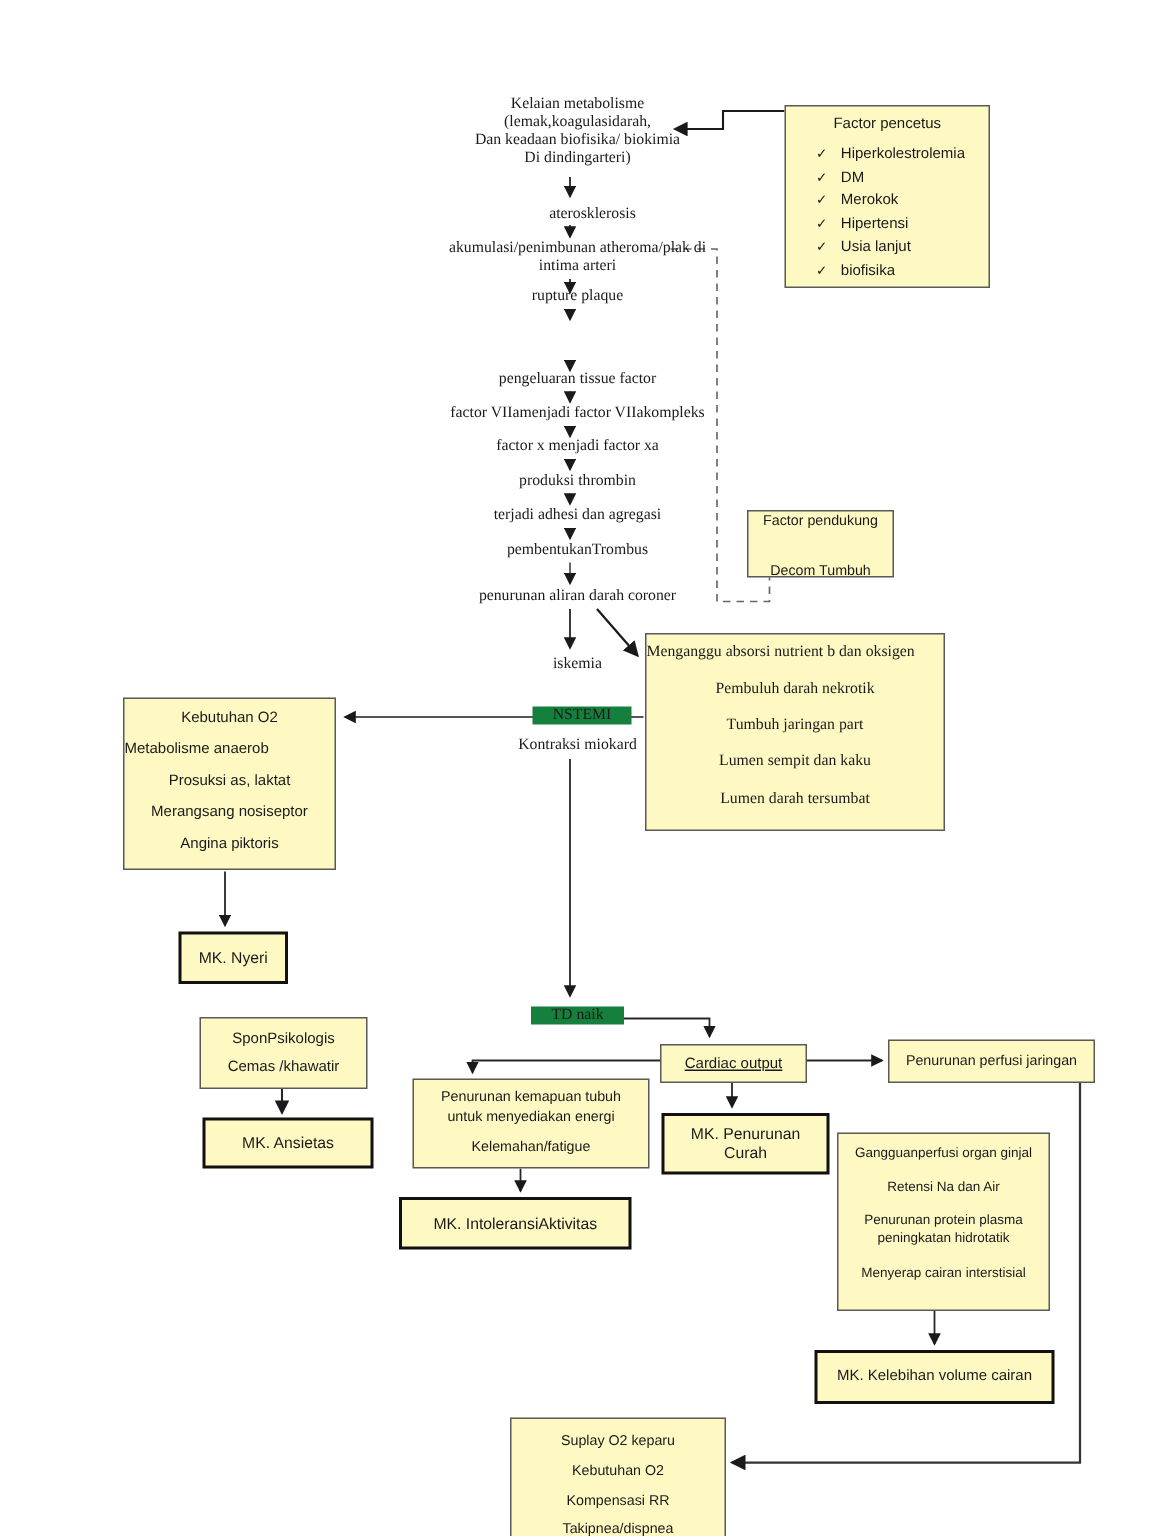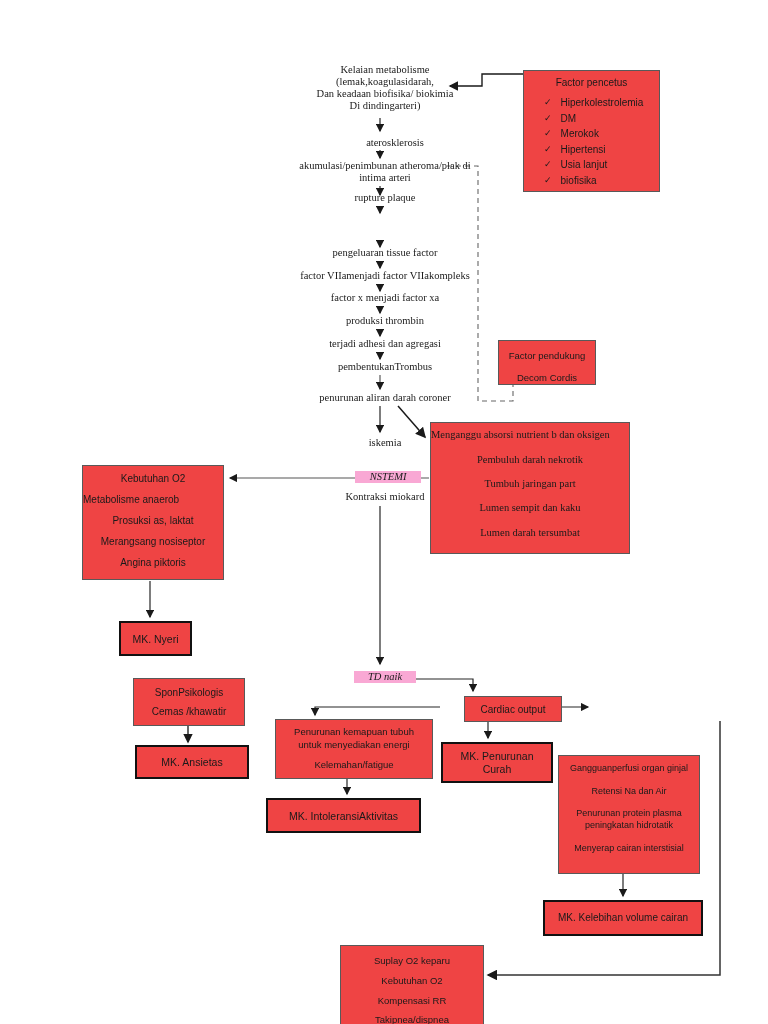--- a/index.html
+++ b/index.html
@@ -2,25 +2,25 @@
 <html><head>
 <meta charset="utf-8">
 <style>
   html,body{margin:0;padding:0;background:#ffffff;}
   #page{position:relative;width:768px;height:1024px;background:#ffffff;overflow:hidden;
         font-family:"Liberation Sans",sans-serif;color:#1a1a1a;margin:0 auto;}
   #connectors{position:absolute;left:0;top:0;width:768px;height:1024px;z-index:1;}
   .t{position:absolute;z-index:2;text-align:center;line-height:12px;}
   .serif{font-family:"Liberation Serif","DejaVu Serif",serif;font-size:10.5px;}
   .sans{font-family:"Liberation Sans","DejaVu Sans",sans-serif;font-size:10px;line-height:13px;}
-  .box{position:absolute;z-index:2;background:#ef4444;border:1.2px solid #595959;
+  .box{position:absolute;z-index:2;background:#fef9c3;border:1.2px solid #595959;
        display:flex;flex-direction:column;align-items:center;justify-content:flex-start;}
   .mk{border:2.6px solid #111111;font-weight:normal;justify-content:center;
       font-size:10.5px;line-height:12px;}
-  .whitebg{background:#f9a8d4;padding:0 3px;font-style:italic;}
+  .whitebg{background:#15803d;padding:0 3px;}
   .fp-item{display:flex;align-items:center;gap:9px;height:15.5px;
            align-self:flex-start;margin-left:20px;font-size:10px;}
   .check{font-size:9px;color:#1a1a1a;}
 </style>
 </head>
 <body>
 
 <div id="page">
 
   <svg id="connectors" viewBox="0 0 768 1024" xmlns="http://www.w3.org/2000/svg">
@@ -130,23 +130,23 @@
   <div class="t serif" style="left:265px;top:292px;width:240px;">factor x menjadi factor xa</div>
   <div class="t serif" style="left:265px;top:315px;width:240px;">produksi thrombin</div>
   <div class="t serif" style="left:265px;top:338px;width:240px;">terjadi adhesi dan agregasi</div>
   <div class="t serif" style="left:265px;top:361px;width:240px;">pembentukanTrombus</div>
   <div class="t serif" style="left:265px;top:392px;width:240px;">penurunan aliran darah coroner</div>
   <div class="t serif" style="left:265px;top:437px;width:240px;">iskemia</div>
   <div class="t serif whitebg" style="left:355px;top:471px;width:60px;">NSTEMI</div>
   <div class="t serif" style="left:265px;top:491px;width:240px;">Kontraksi miokard</div>
   <div class="t serif whitebg" style="left:354px;top:671px;width:56px;">TD naik</div>
 
-  <div class="box sans" style="left:498px;top:340px;width:96px;height:43px;justify-content:flex-end;gap:9px;font-size:9.5px;">
+  <div class="box sans" style="left:498px;top:340px;width:96px;height:43px;justify-content:flex-start;gap:20px;font-size:9.5px;">
     <div>Factor pendukung</div>
-    <div>Decom Cordis</div>
+    <div>Decom Tumbuh</div>
   </div>
 
   <div class="box serif" style="left:430px;top:422px;width:198px;height:130px;font-size:10.5px;">
     <div style="position:absolute;top:6px;width:100%;text-align:left;">Menganggu absorsi nutrient b dan oksigen</div>
     <div style="position:absolute;top:31px;width:100%;text-align:center;">Pembuluh darah nekrotik</div>
     <div style="position:absolute;top:55px;width:100%;text-align:center;">Tumbuh jaringan part</div>
     <div style="position:absolute;top:79px;width:100%;text-align:center;">Lumen sempit dan kaku</div>
     <div style="position:absolute;top:104px;width:100%;text-align:center;">Lumen darah tersumbat</div>
   </div>
 
@@ -160,22 +160,23 @@
 
   <div class="box sans mk" style="left:119px;top:621px;width:69px;height:31px;">MK. Nyeri</div>
 
   <div class="box sans" style="left:133px;top:678px;width:110px;height:46px;justify-content:center;gap:6px;">
     <div>SponPsikologis</div>
     <div>Cemas /khawatir</div>
   </div>
 
   <div class="box sans mk" style="left:135px;top:745px;width:110px;height:30px;text-align:center;">MK. Ansietas</div>
 
-  <div class="box sans" style="left:464px;top:696px;width:96px;height:24px;justify-content:center;">Cardiac output</div>
-
+  <div class="box sans" style="left:440px;top:696px;width:96px;height:24px;justify-content:center;text-decoration:underline;">Cardiac output</div>
+
+  <div class="box sans" style="left:592px;top:693px;width:136px;height:27px;justify-content:center;font-size:9.5px;">Penurunan perfusi jaringan</div>
 
   <div class="box sans mk" style="left:266px;top:798px;width:151px;height:31px;">MK. IntoleransiAktivitas</div>
 
   <div class="box sans" style="left:275px;top:719px;width:156px;height:58px;font-size:9.5px;">
     <div style="position:absolute;top:5px;width:100%;text-align:center;">Penurunan kemapuan tubuh</div>
     <div style="position:absolute;top:18px;width:100%;text-align:center;">untuk menyediakan energi</div>
     <div style="position:absolute;top:38px;width:100%;text-align:center;">Kelemahan/fatigue</div>
   </div>
 
   <div class="box sans mk" style="left:441px;top:742px;width:108px;height:37px;gap:1px;">

